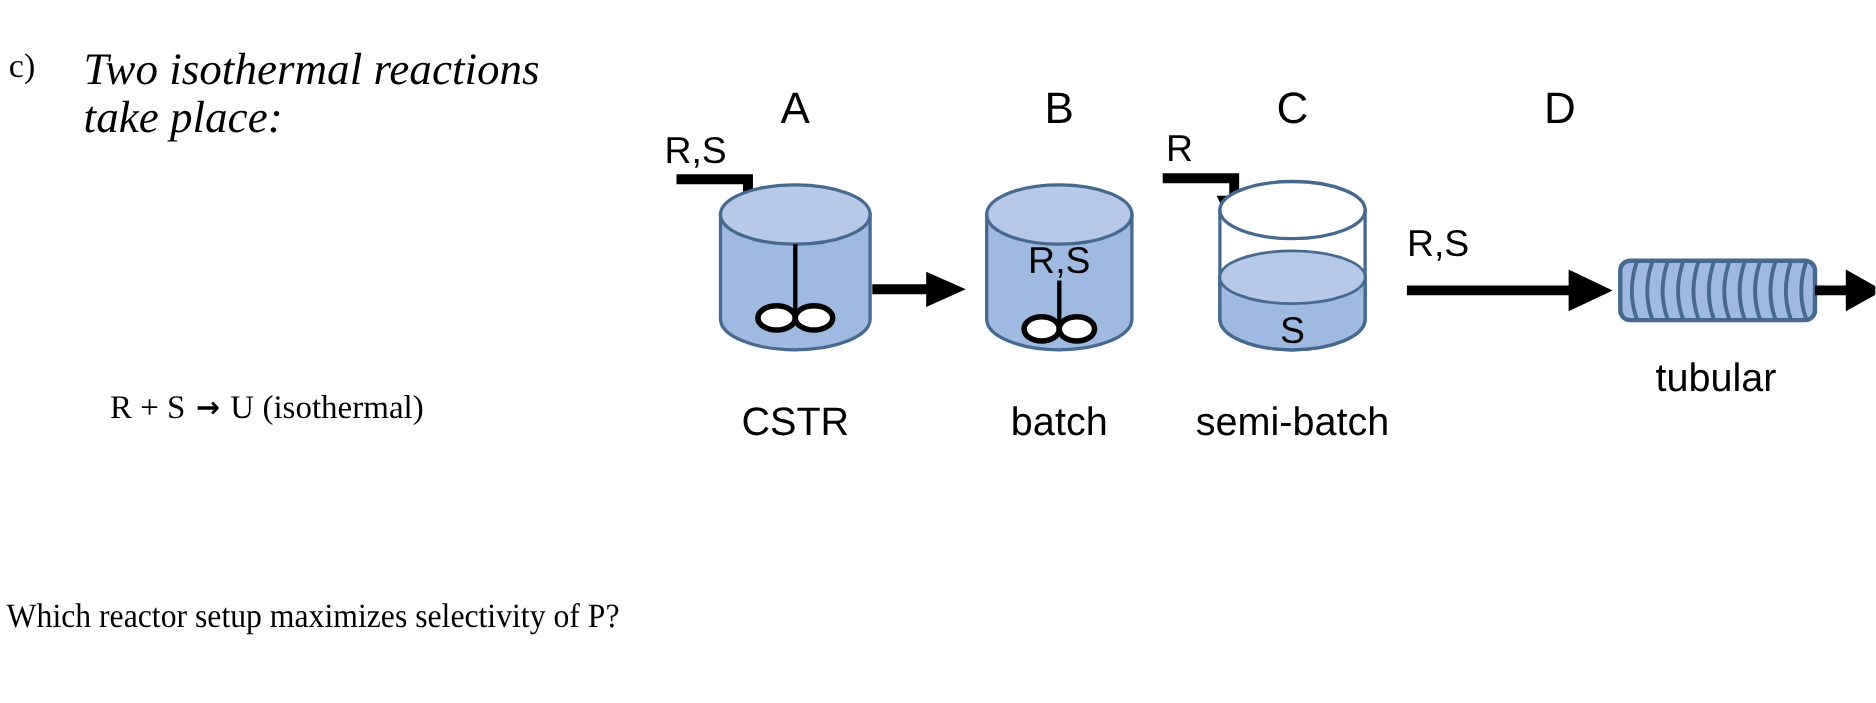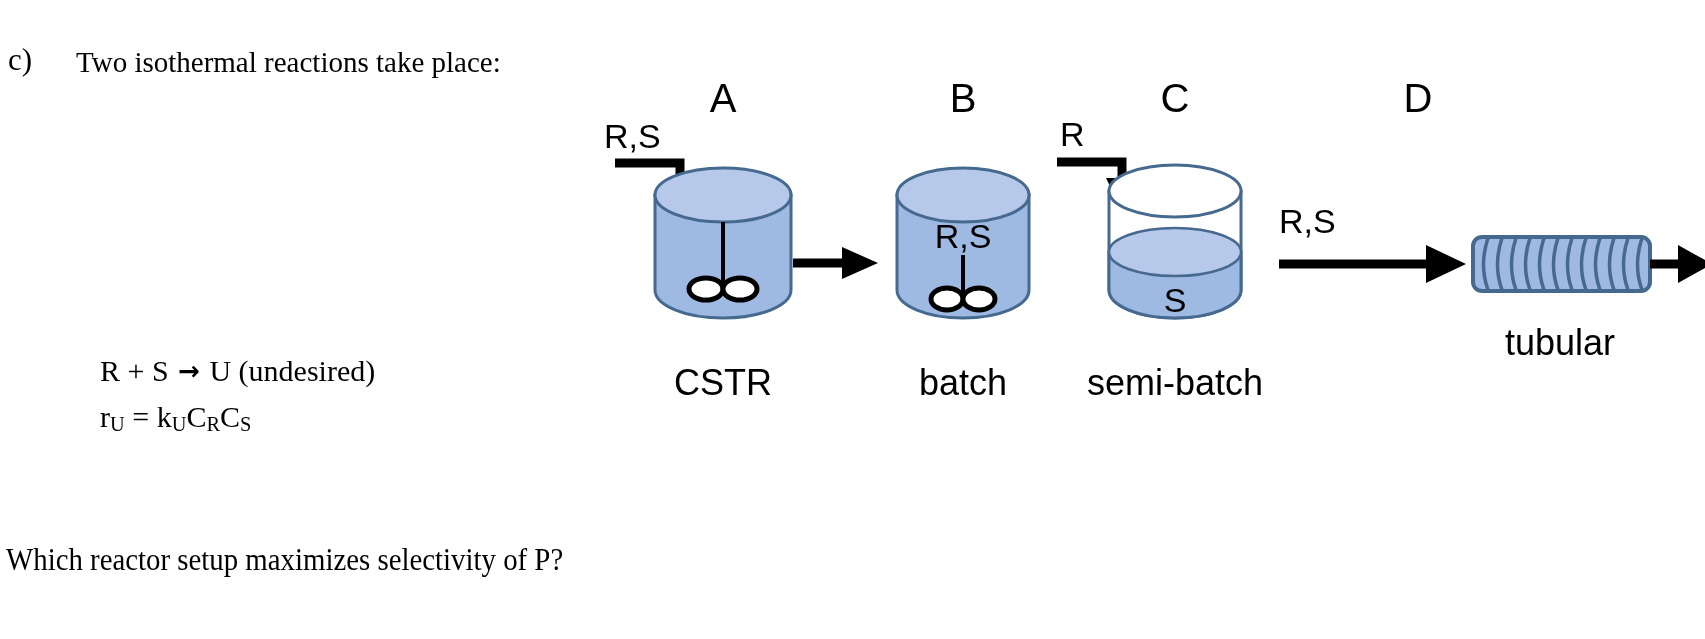--- a/index.html
+++ b/index.html
@@ -30,23 +30,24 @@
     top: 40px;
     font-size: 31px;
     line-height: 40px;
     font-family: "Liberation Serif", serif;
   }
   .q-intro {
     position: absolute;
     left: 76px;
     top: 40px;
     width: 460px;
-    font-size: 29px;
+    font-size: 41px;
     line-height: 44px;
     font-family: "Liberation Serif", serif;
+    font-style: italic;
   }
   .rxn-block {
     position: absolute;
     left: 100px;
     font-size: 30px;
     line-height: 46px;
     font-family: "Liberation Serif", serif;
     white-space: nowrap;
   }
   #reaction-desired  { top: 192px; }
@@ -123,25 +124,21 @@
   <div class="q-marker">c)</div>
 
   <div class="q-intro">Two isothermal reactions take place:</div>
 
 
   <div class="rxn-block" id="reaction-undesired">
     <span class="rxn-line">
       <span>R + S</span>
       <span class="arrow-glyph">→</span>
       <span>U</span>
-      <span>(undesired)</span>
-    </span>
-    <span class="rxn-line">
-      <span>r</span><sub>U</sub>
-      <span>= k</span><sub>U</sub><span>C</span><sub>R</sub><span>C</span><sub>S</sub>
+      <span>(isothermal)</span>
     </span>
   </div>
 
   <div id="final-question">Which reactor setup maximizes selectivity of P?</div>
 </div>
 
 <div id="reactor-diagram">
 <svg width="1145" height="480" viewBox="0 0 1145 480" xmlns="http://www.w3.org/2000/svg">
 
   <g>

